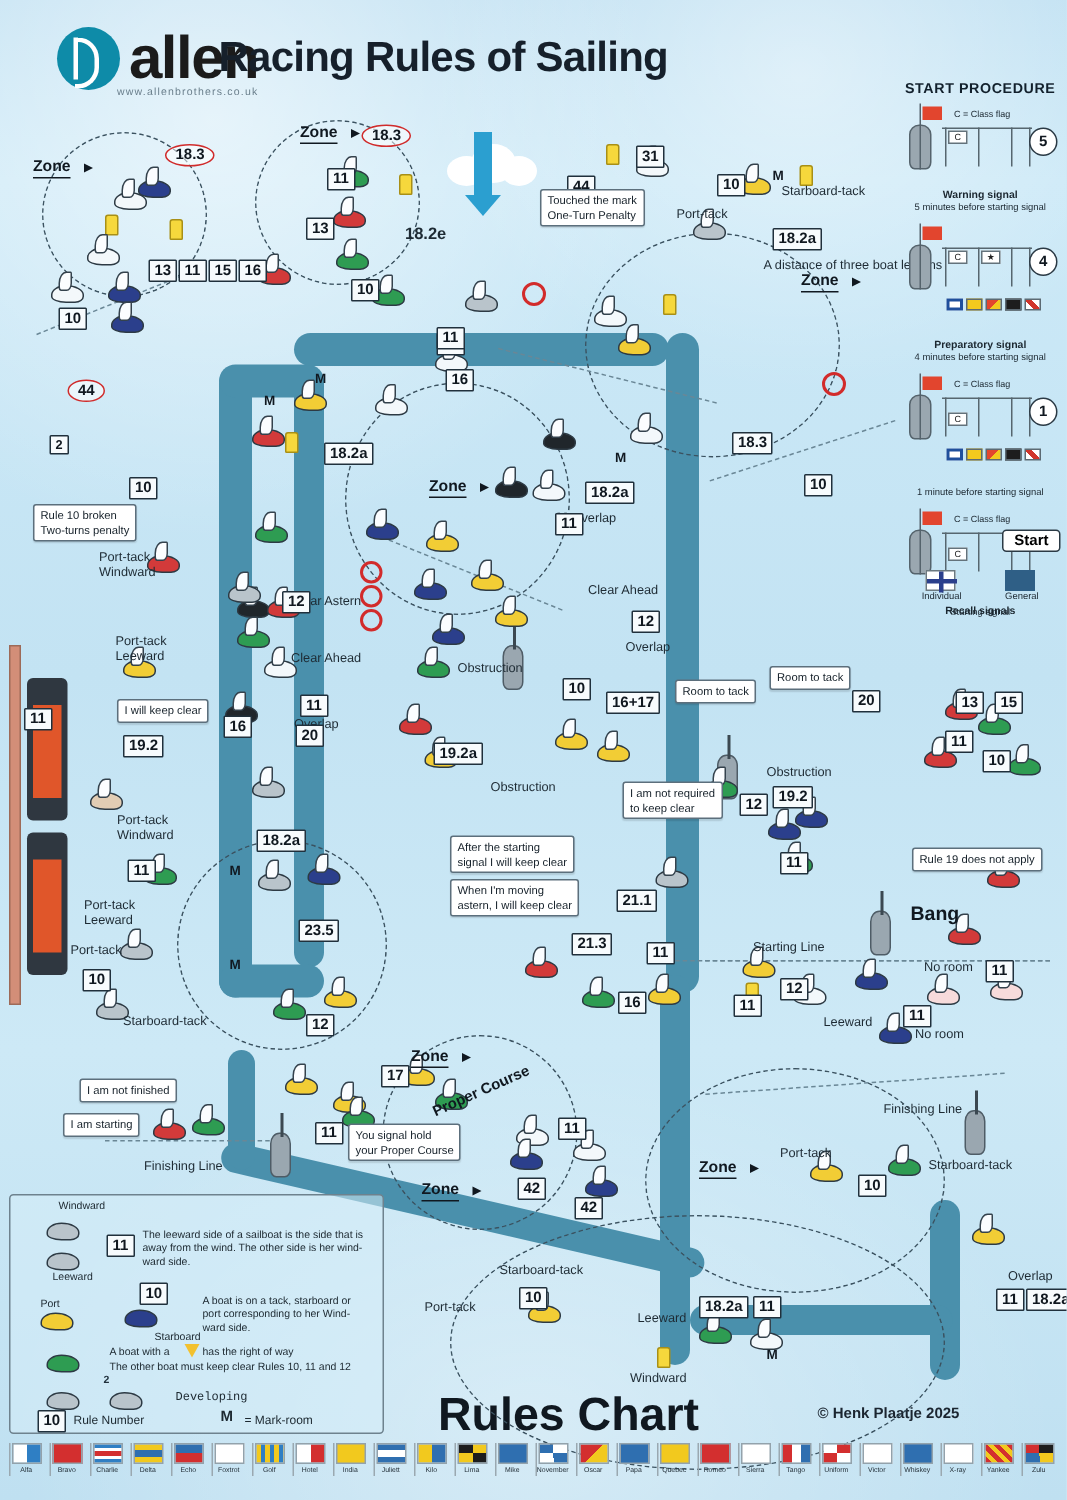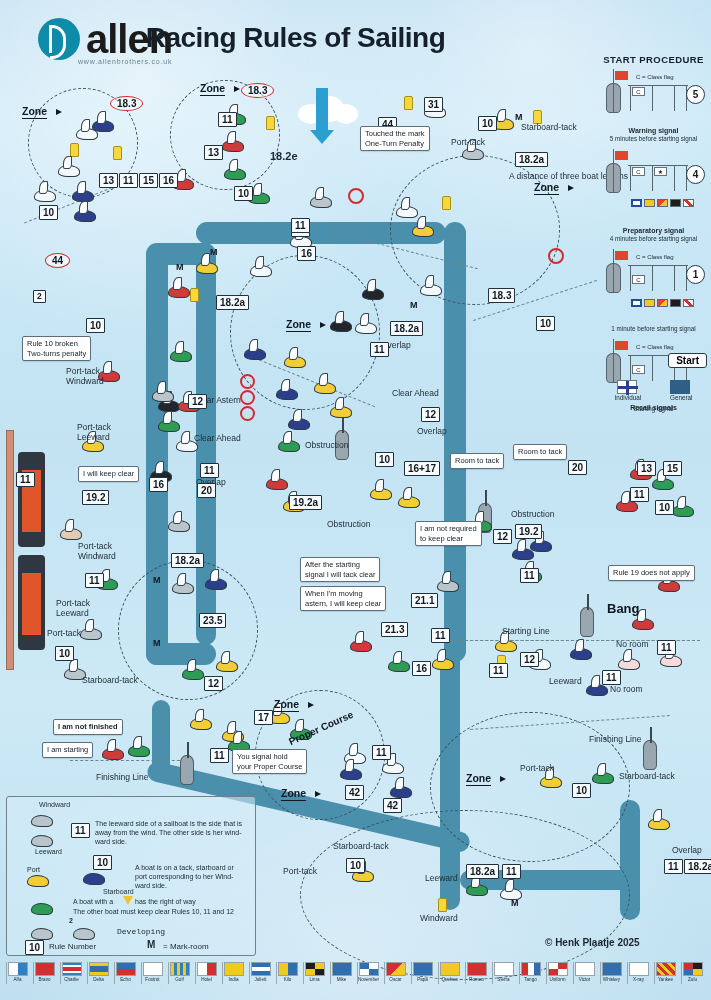--- a/index.html
+++ b/index.html
@@ -125,20 +125,21 @@
 <body>
 
 <div id="poster">
 
   <div class="logo-wrap">
     <div class="logo-mark"></div>
     <div class="logo-text">allen</div>
   </div>
   <div class="logo-url">www.allenbrothers.co.uk</div>
   <div class="title">Racing Rules of Sailing</div>
+  <div class="rules-chart-title">Rules Chart</div>
   <div class="copyright">© Henk Plaatje 2025</div>
 
   <div class="track r" style="left:146px;top:245px;width:22px;height:420px;"></div>
   <div class="track r" style="left:196px;top:245px;width:20px;height:400px;"></div>
   <div class="track r" style="left:146px;top:243px;width:70px;height:22px;"></div>
   <div class="track r" style="left:146px;top:643px;width:70px;height:22px;"></div>
   <div class="track r" style="left:196px;top:222px;width:250px;height:22px;"></div>
   <div class="track r" style="left:444px;top:222px;width:22px;height:440px;"></div>
   <div class="track" style="left:150px;top:760px;width:330px;height:20px;transform:rotate(13deg);transform-origin:left top;border-radius:10px;"></div>
   <div class="track r" style="left:440px;top:650px;width:20px;height:260px;"></div>
@@ -702,29 +703,29 @@
     </div>
   <div id="callouts">
       <div class="callout" style="left: 360px; top: 126px;">Touched the mark
 One-Turn Penalty</div>
       <div class="callout" style="left: 22px; top: 336px;">Rule 10 broken
 Two-turns penalty</div>
       <div class="callout" style="left: 78px; top: 466px;">I will keep clear</div>
       <div class="callout" style="left: 415px; top: 521px;">I am not required
 to keep clear</div>
       <div class="callout" style="left: 300px; top: 557px;">After the starting
-signal I will tack clear</div>
+signal I will keep clear</div>
       <div class="callout" style="left: 300px; top: 586px;">When I'm moving
 astern, I will keep clear</div>
       <div class="callout" style="left: 513px; top: 444px;">Room to tack</div>
       <div class="callout" style="left: 450px; top: 453px;">Room to tack</div>
       <div class="callout" style="left: 608px; top: 565px;">Rule 19 does not apply</div>
       <div class="callout" style="left: 232px; top: 749px;">You signal hold
 your Proper Course</div>
-      <div class="callout" style="left: 53px; top: 719px; font-weight: bold;">I am not finished</div>
+      <div class="callout" style="left: 53px; top: 719px;">I am not finished</div>
       <div class="callout" style="left: 42px; top: 742px;">I am starting</div>
     </div>
 
   <div id="start-panel">
     <div class="sp-title">START PROCEDURE</div>
     <div id="sp-steps">
         <div class="sp-block" style="height: 76px;">
           <div style="position: absolute; left: 6px; top: 14px; width: 15px; height: 30px; background: rgb(154, 167, 176); border: 1px solid rgb(85, 99, 108); border-radius: 45% 45% 25% 25% / 22% 22% 16% 16%;"></div>
           <div style="position: absolute; left: 13px; top: 0px; width: 1.3px; height: 44px; background: rgb(85, 99, 108);"></div>
           <div class="redflag" style="left: 15px; top: 2px;"></div>

